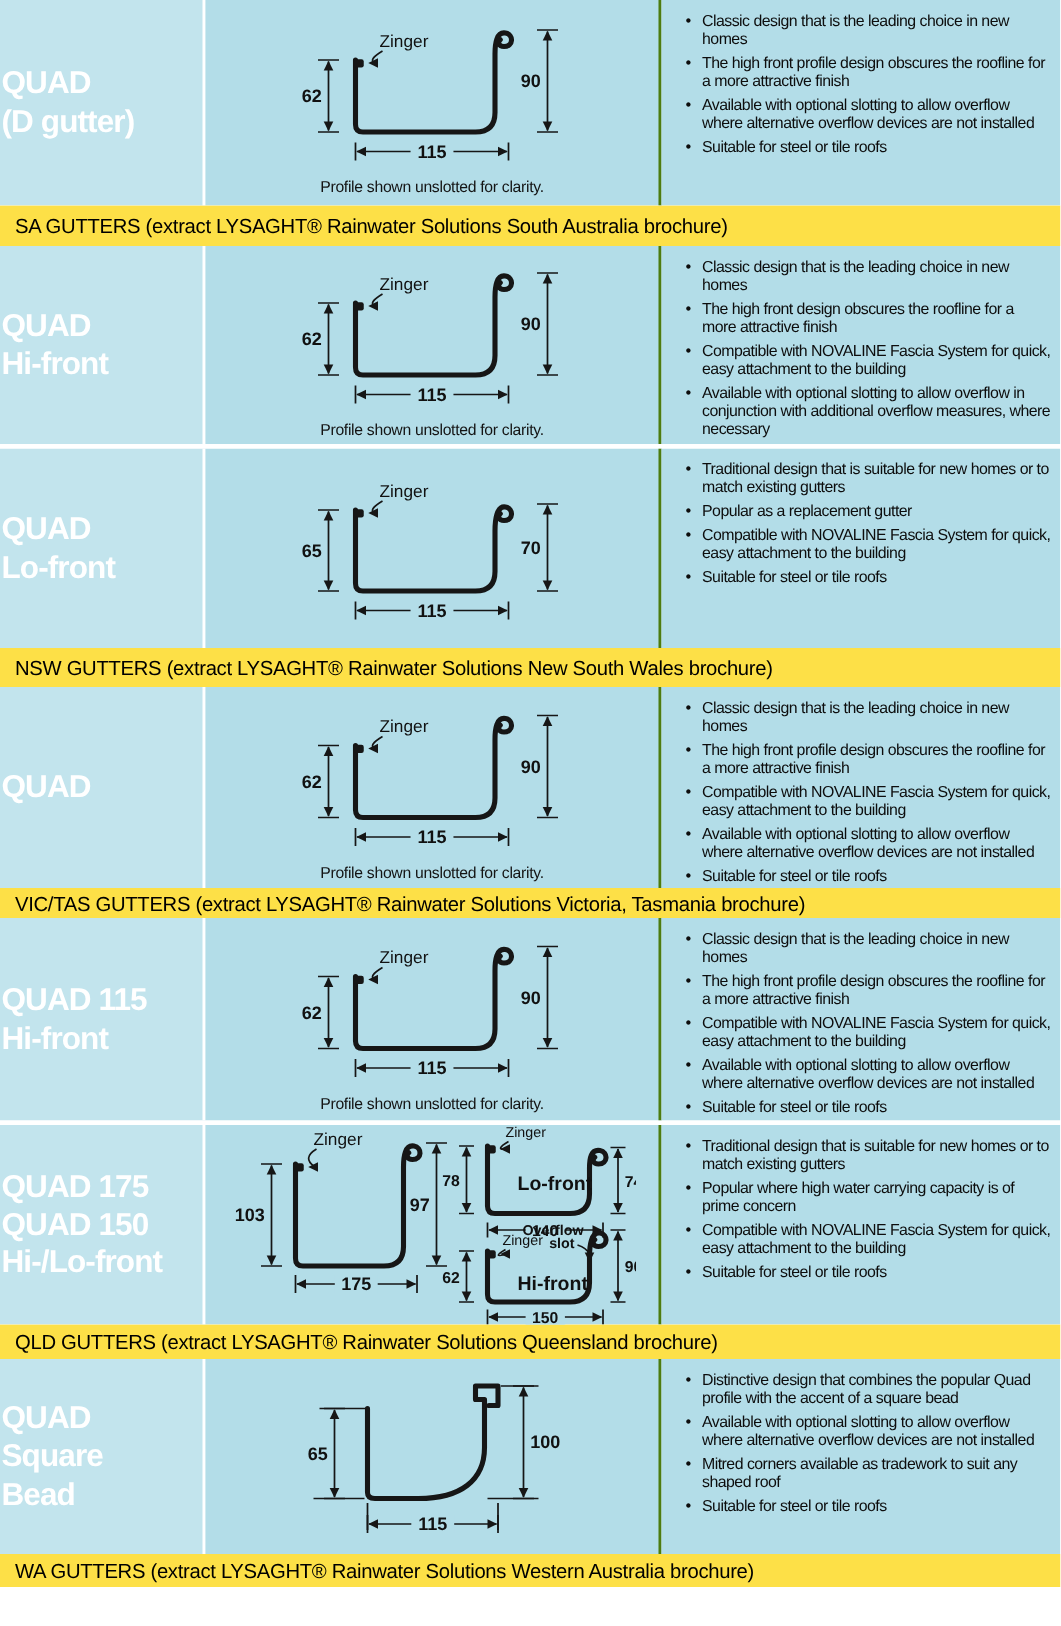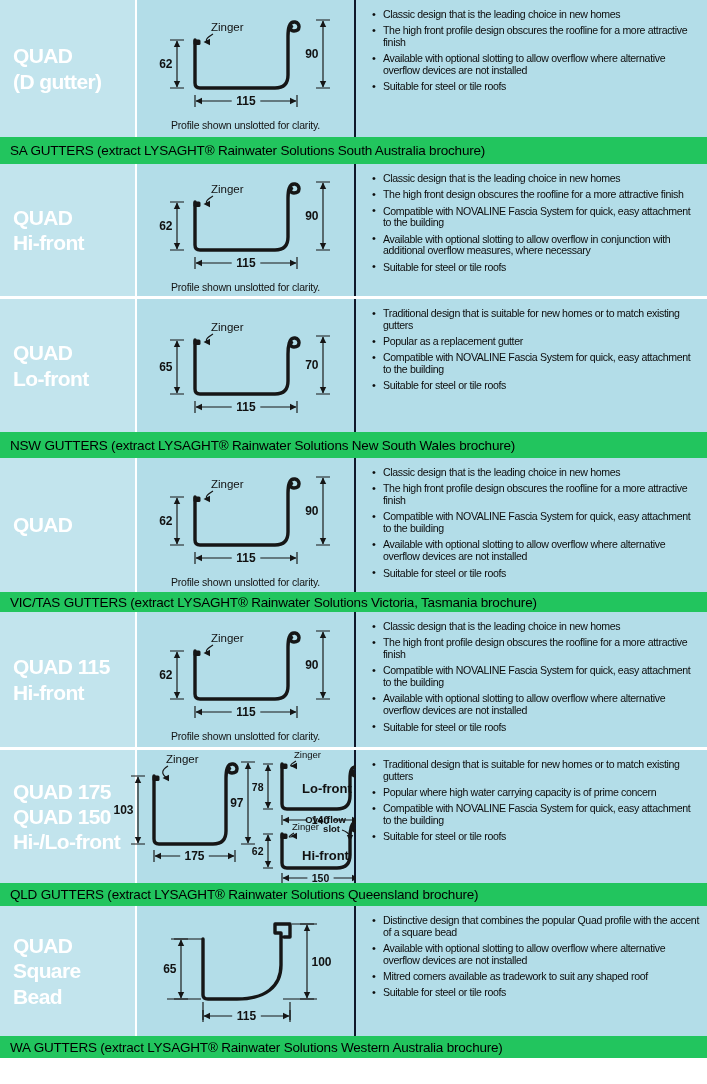--- a/index.html
+++ b/index.html
@@ -1,33 +1,33 @@
 <!DOCTYPE html>
 <html style="--sec-bg: #b3dde8; --label-bg: #c2e4ed;"><head>
 <meta charset="utf-8">
 <style>
   html,body{margin:0;padding:0;background:#fff;}
   body{width:707px;font-family:"Liberation Sans",sans-serif;}
   .page{width:707px;}
   .sec{display:flex;overflow:hidden;}
   .col-label{width:137px;box-sizing:border-box;background:var(--label-bg);border-right:2px solid #fff;
-             display:flex;align-items:center;padding-left:13px;}
+             display:flex;align-items:center;padding-left:1px;}
   .title{color:#fff;font-weight:bold;font-size:21px;line-height:1.2;letter-spacing:-0.6px;}
   .title div{white-space:nowrap;}
-  .col-diagram{width:219px;box-sizing:border-box;background:var(--sec-bg);border-right:2px solid #0f172a;
+  .col-diagram{width:304px;box-sizing:border-box;background:var(--sec-bg);border-right:2px solid #4d7c0f;
                display:flex;flex-direction:column;align-items:center;justify-content:center;}
   .diagram{line-height:0;}
   .diagram-note{font-size:10.5px;color:#141414;margin-top:1px;letter-spacing:-0.2px;}
   .diagram-note:empty{display:none;}
   .col-bullets{flex:1;background:var(--sec-bg);box-sizing:border-box;padding:9px 6px 3px 15px;}
   ul.bullets{margin:0;padding:0;list-style:none;}
   .bullets li{position:relative;padding-left:12px;font-size:10.6px;line-height:11.8px;
               margin-bottom:4.5px;color:#0d0d0d;letter-spacing:-0.35px;}
   .bullets li::before{content:"\2022";position:absolute;left:1px;top:-0.5px;font-size:11px;}
-  .caption-row{background:#22c55e;display:flex;align-items:center;padding-left:10px;
+  .caption-row{background:#fde047;display:flex;align-items:center;padding-left:10px;
                font-size:13.5px;color:#000;letter-spacing:-0.2px;}
   .gap{background:#fff;}
   
   .prof{fill:none;stroke:#161616;stroke-width:3.4;stroke-linejoin:round;stroke-linecap:round;}
   .dln{fill:none;stroke:#161616;stroke-width:1.15;}
   .dtx{font-family:"Liberation Sans",sans-serif;font-weight:bold;font-size:12px;fill:#111;}
   .dtx.sm{font-size:10.5px;}
   .ztx{font-family:"Liberation Sans",sans-serif;font-size:11.5px;fill:#111;}
   .ztx.sm{font-size:9.5px;}
   .lbl{font-family:"Liberation Sans",sans-serif;font-weight:bold;font-size:13px;fill:#111;}

